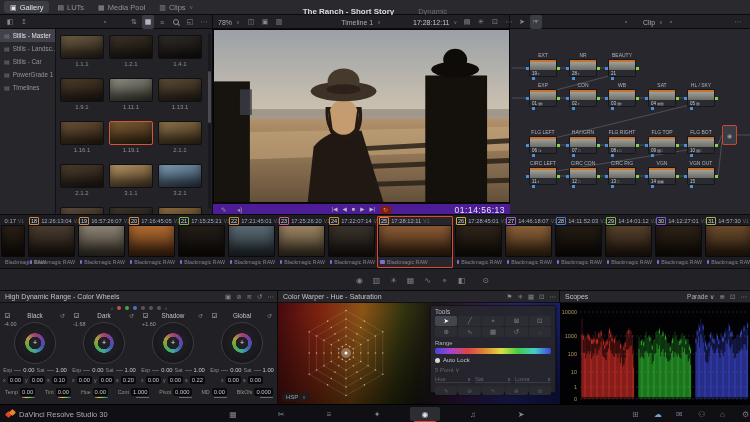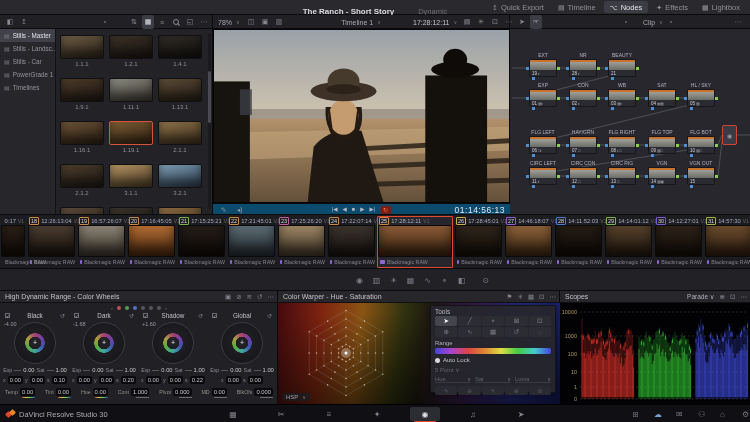--- a/index.html
+++ b/index.html
@@ -40,21 +40,21 @@
 .album-ic{font-size:6px;color:#77777f;}
 .still{position:absolute;width:44px;cursor:pointer;}
 .still-thumb{width:44px;height:24px;border-radius:2px;border:1px solid #101012;box-shadow:inset 0 -8px 10px rgba(0,0,0,.45);}
 .still.selected .still-thumb{border:1px solid #d4553a;}
 .still-label{margin-top:2px;text-align:center;font-size:6px;color:#8d8d95;}
 #gal-scroll{position:absolute;right:1px;top:4px;width:3px;height:176px;background:#1a1a1e;border-radius:2px;}
 #gal-scroll-thumb{position:absolute;left:0;top:38px;width:3px;height:52px;background:#4a4a52;border-radius:2px;}
 
 #viewer-panel{position:absolute;left:213px;top:29px;width:297px;height:185px;background:#060608;border-right:1px solid #0a0a0a;}
 #video{position:absolute;left:1px;top:1px;width:295px;height:172px;}
-#transport{position:absolute;left:0;bottom:0;width:297px;height:11px;background:#0c4a6e;border-top:1px solid #0a0a0a;}
+#transport{position:absolute;left:0;bottom:0;width:297px;height:11px;background:#4c1d95;border-top:1px solid #0a0a0a;}
 .tr-ic{position:absolute;top:0;height:11px;display:flex;align-items:center;font-size:6.5px;color:#9a9aa2;cursor:pointer;}
 #tr-center{position:absolute;left:50%;top:0;transform:translateX(-50%);height:11px;display:flex;align-items:center;gap:5px;}
 .tr-btn{font-size:5.5px;color:#b8b8c0;cursor:pointer;line-height:11px;}
 #tr-loop{height:8px;padding:0 3px;border-radius:2px;background:#7a1d12;color:#ff7a60;font-size:6px;line-height:8px;cursor:pointer;}
 #tr-dur{position:absolute;right:5px;top:0;height:11px;display:flex;align-items:center;font-size:8.5px;letter-spacing:.5px;color:#e6e6ea;}
 
 #nodes-panel{position:absolute;left:510px;top:29px;width:240px;height:185px;background:#27272d;overflow:hidden;}
 #node-lines{position:absolute;left:0;top:0;}
 .node{position:absolute;width:28px;height:18px;cursor:pointer;}
 .node-label{position:absolute;top:-7px;left:-8px;width:44px;text-align:center;font-size:5px;color:#b2b2bc;white-space:nowrap;}
@@ -151,46 +151,43 @@
 .page-ic.active{background:#2c2c33;color:#e0e0e6;}
 .page-ic.active::after{content:"";position:absolute;left:4px;right:4px;bottom:-2px;height:2px;background:#e0442a;border-radius:1px;}
 .sb-ric{position:absolute;top:0;height:18px;display:flex;align-items:center;font-size:8px;color:#74747e;cursor:pointer;}
 </style>
 </head>
 <body>
 
 <div id="app">
 
   <div id="titlebar">
+    <div id="tb-left">
+        <div class="tb-btn active">
+          <div class="tb-ic">▣</div>
+          <div class="tb-lb">Gallery</div>
+        </div>
+        <div class="tb-btn">
+          <div class="tb-ic">▤</div>
+          <div class="tb-lb">LUTs</div>
+        </div>
+        <div class="tb-btn">
+          <div class="tb-ic">▦</div>
+          <div class="tb-lb">Media Pool</div>
+        </div>
+        <div class="tb-btn">
+          <div class="tb-ic">▥</div>
+          <div class="tb-lb">Clips</div>
+          <div class="chev">∨</div>
+        </div>
+      </div>
     <div id="tb-title-wrap">
       <span id="tb-title">The Ranch - Short Story</span>
       <span id="tb-status">Dynamic</span>
     </div>
-    <div id="tb-right">
-        <div class="tb-btn">
-          <div class="tb-ic">↥</div>
-          <div class="tb-lb">Quick Export</div>
-        </div>
-        <div class="tb-btn">
-          <div class="tb-ic">▤</div>
-          <div class="tb-lb">Timeline</div>
-        </div>
-        <div class="tb-btn active">
-          <div class="tb-ic">⌥</div>
-          <div class="tb-lb">Nodes</div>
-        </div>
-        <div class="tb-btn">
-          <div class="tb-ic">✦</div>
-          <div class="tb-lb">Effects</div>
-        </div>
-        <div class="tb-btn">
-          <div class="tb-ic">▦</div>
-          <div class="tb-lb">Lightbox</div>
-        </div>
-      </div>
   </div>
 
   <div id="toolbar2">
     <div class="zone" id="z-gal">
         <div class="t2-ic" style="left: 4px;">◧</div>
         <div class="t2-ic" style="left: 18px;">↥</div>
         <div class="t2-dot" style="left: 104px;"></div>
         <div class="t2-ic" style="left: 128px;">⇅</div>
         <div class="t2-ic active" style="left: 142px;">▦</div>
         <div class="t2-ic" style="left: 156px;">≡</div>

